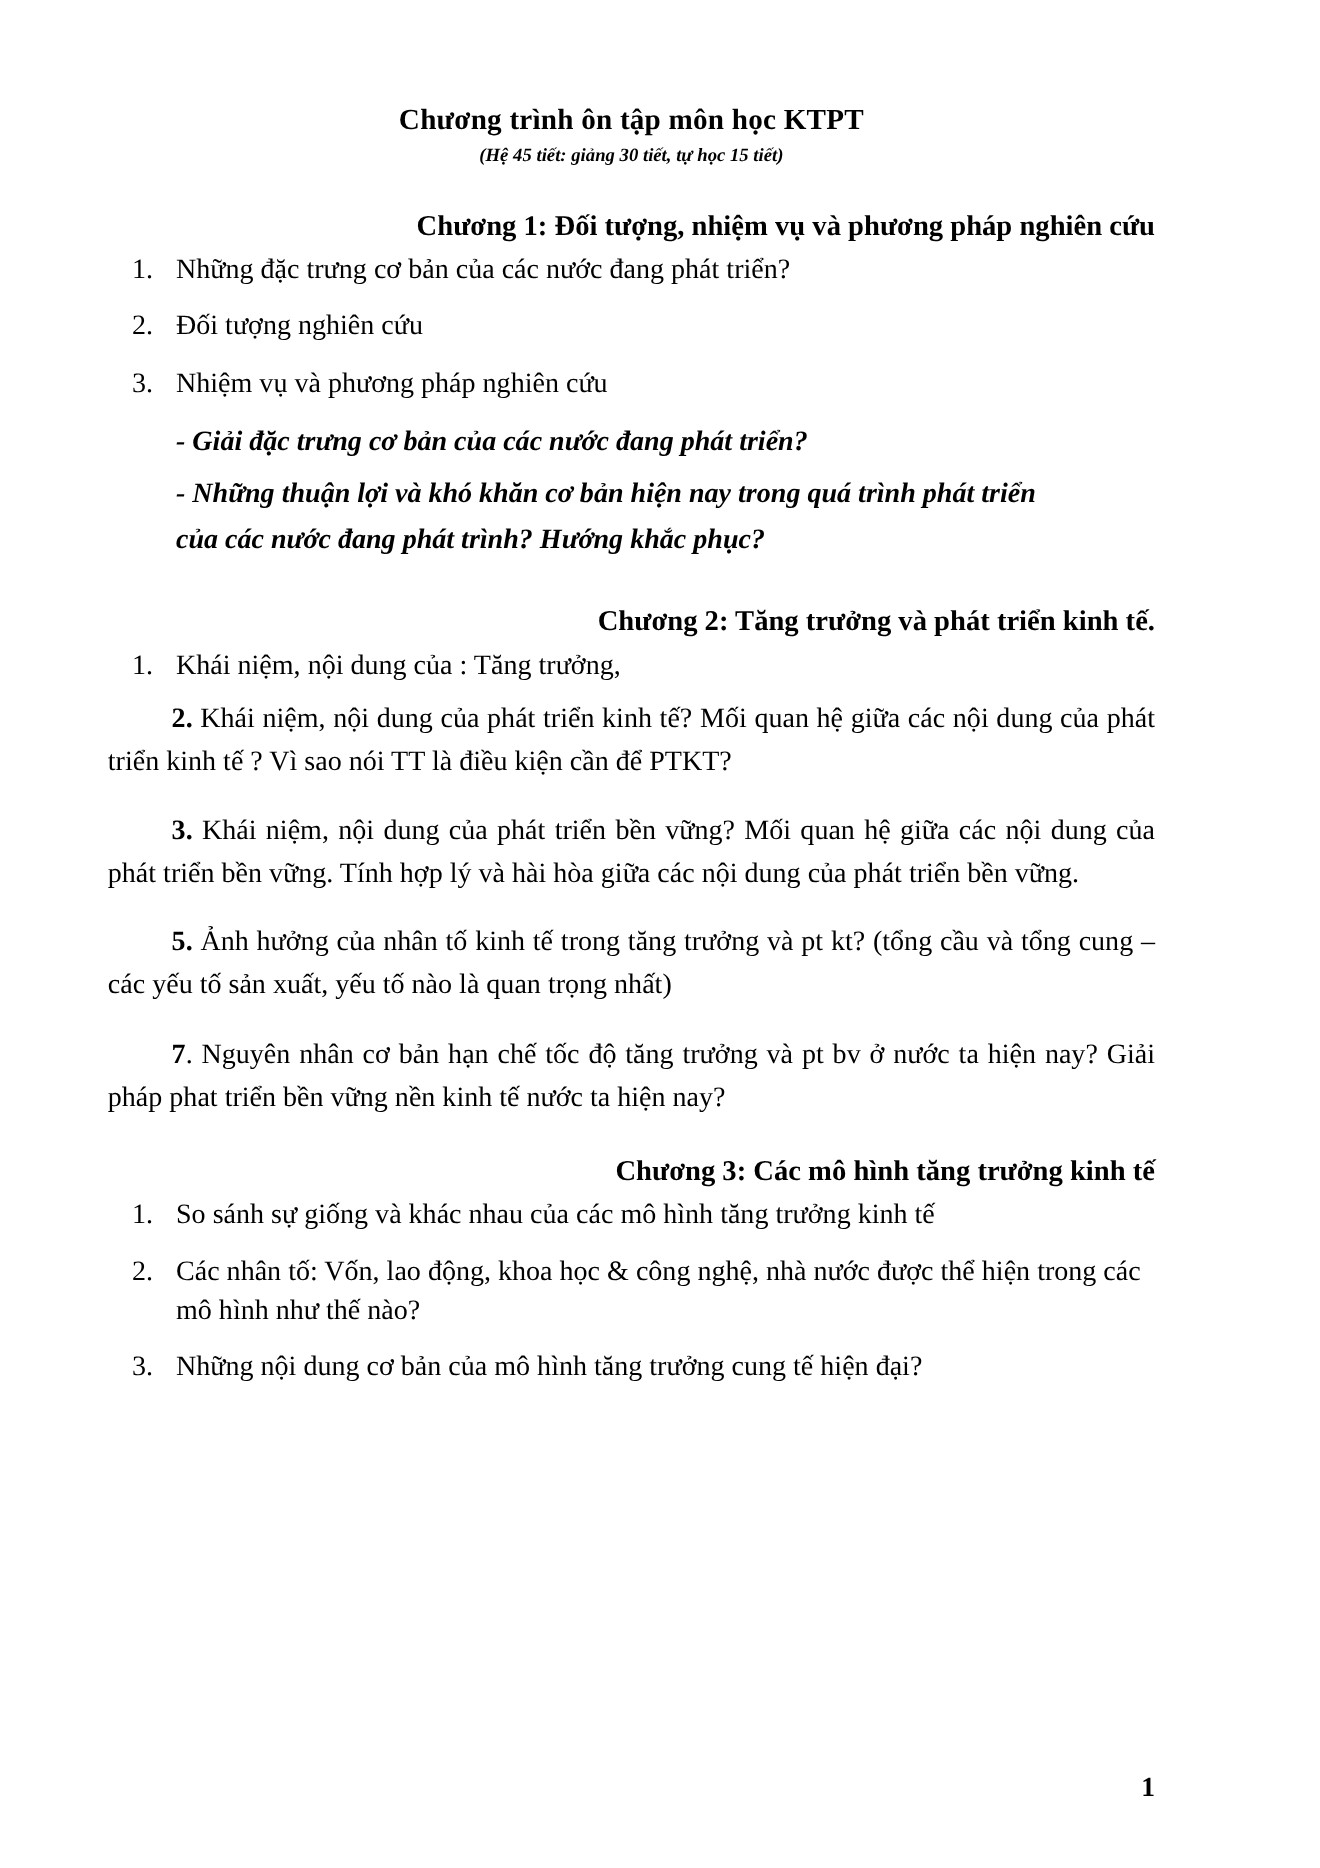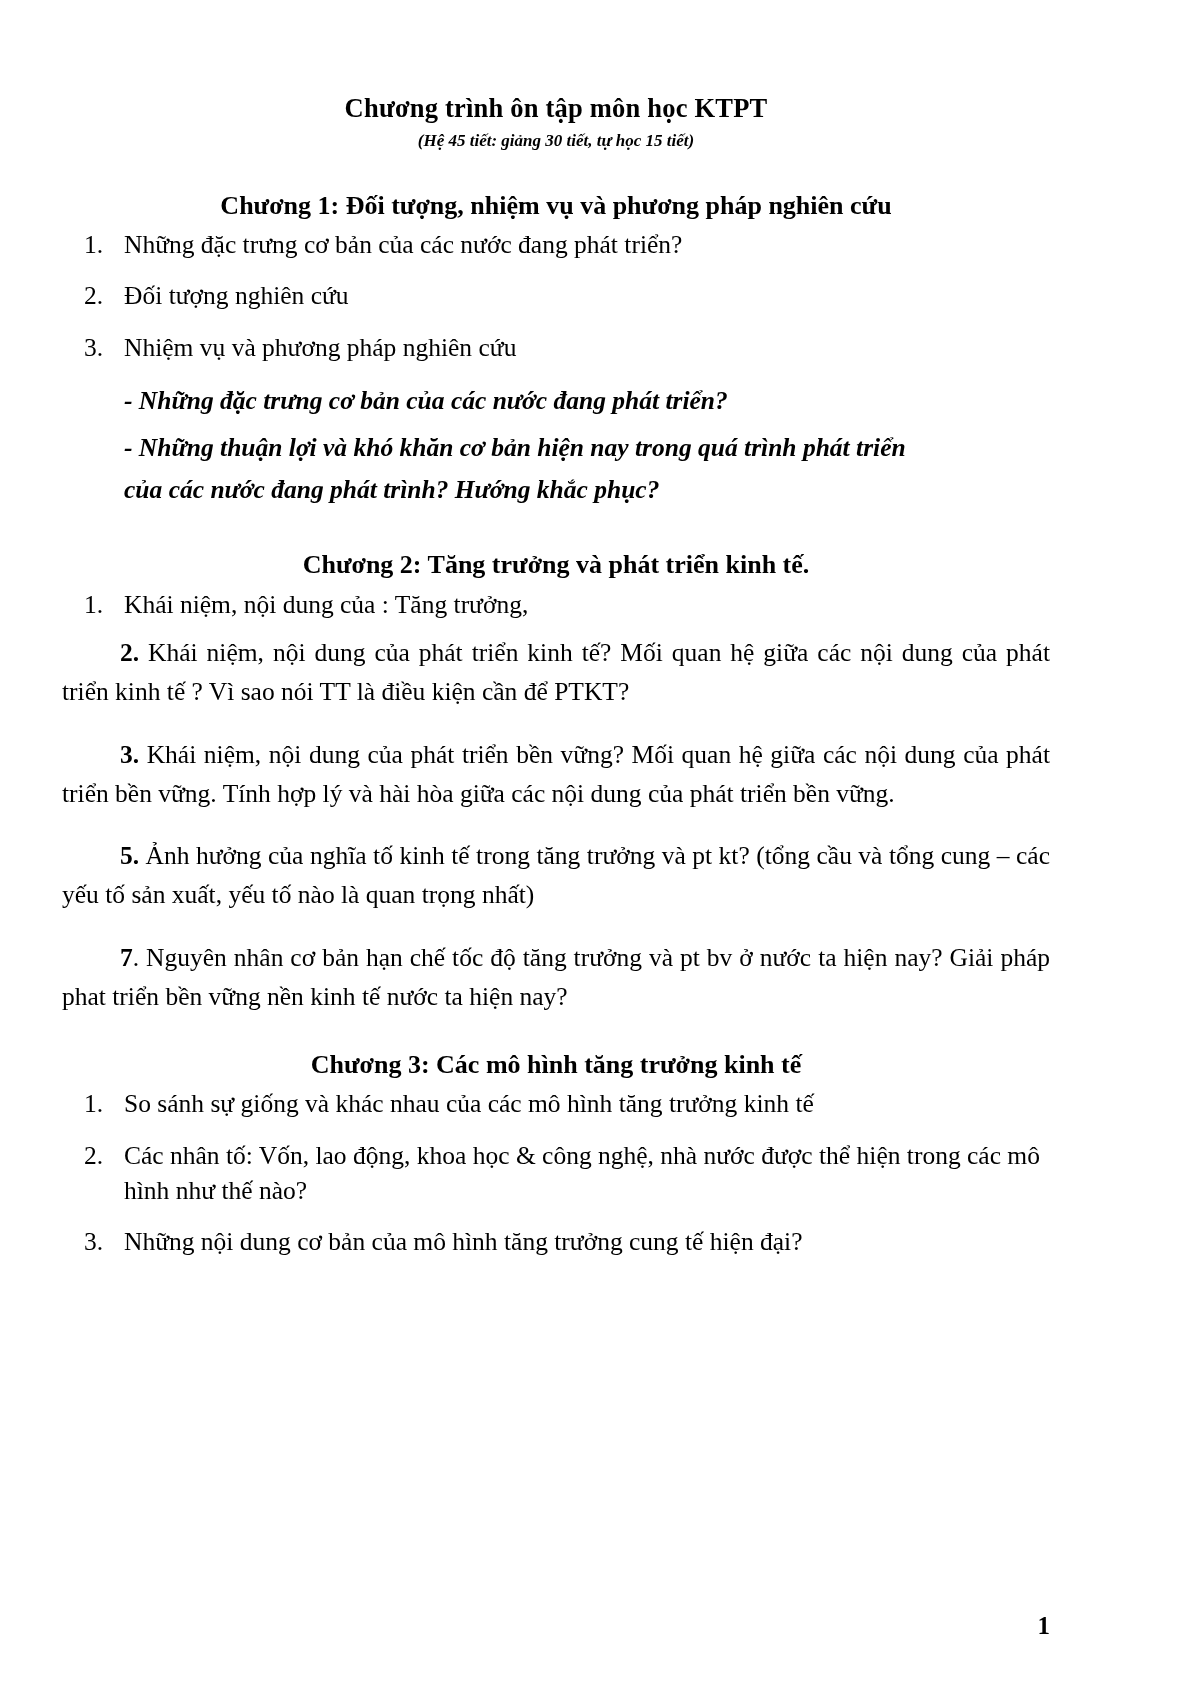--- a/index.html
+++ b/index.html
@@ -12,21 +12,21 @@
     font-family: "Liberation Serif", "DejaVu Serif", serif;
     color: #000000;
   }
   .page {
     position: relative;
     width: 1200px;
     height: 1698px;
     margin: 0 auto;
     background: #ffffff;
     box-sizing: border-box;
-    padding: 95px 150px 40px 62px;
+    padding: 95px 150px 40px 98px;
     overflow: hidden;
   }
   .doc-body {
     font-size: 25.5px;
     line-height: 1.0;
   }
 
   
   .title-main {
     text-align: center;
@@ -36,21 +36,21 @@
     margin: 0 0 10px 0;
   }
   .title-sub {
     text-align: center;
     font-weight: bold;
     font-style: italic;
     font-size: 17px;
     margin: 0 0 44px 0;
   }
   .chapter-heading {
-    text-align: center;
+    text-align: right;
     font-weight: bold;
     font-size: 26px;
     margin: 0 0 9px 0;
   }
   .chapter-heading.ch2 { margin: 44px 0 10px 0; }
   .chapter-heading.ch3 { margin: 36px 0 9px 0; }
 
   
   .num-list {
     list-style: none;
@@ -124,21 +124,21 @@
       <li>
         <span class="marker">2.</span>
         <span>Đối tượng nghiên cứu</span>
       </li>
       <li>
         <span class="marker">3.</span>
         <span>Nhiệm vụ và phương pháp nghiên cứu</span>
       </li>
     </ul>
 
-    <div class="sub-line">- Những đặc trưng cơ bản của các nước đang phát triển?</div>
+    <div class="sub-line">- Giải đặc trưng cơ bản của các nước đang phát triển?</div>
     <div class="sub-line">- Những thuận lợi và khó khăn cơ bản hiện nay trong quá trình phát triển</div>
     <div class="sub-line cont">của các nước đang phát trình? Hướng khắc phục?</div>
 
     <div class="chapter-heading ch2">Chương 2: Tăng trưởng và phát triển kinh tế.</div>
 
     <ul class="num-list tight">
       <li>
         <span class="marker">1.</span>
         <span>Khái niệm, nội dung của : Tăng trưởng,</span>
       </li>
@@ -147,21 +147,21 @@
     <p class="para">
       <span class="lead">2.</span><span> Khái niệm, nội dung của phát triển kinh tế? Mối quan hệ giữa các nội dung của phát triển kinh tế ? Vì sao nói TT là điều kiện cần để PTKT?</span>
     </p>
 
     <p class="para">
       <span class="lead">3.</span><span> Khái niệm, nội dung của phát triển bền vững? Mối quan hệ giữa các nội dung của phát triển bền vững. Tính hợp lý và hài hòa giữa các nội dung của phát triển bền vững.</span>
     </p>
 
 
     <p class="para">
-      <span class="lead">5.</span><span> Ảnh hưởng của nghĩa tố kinh tế trong tăng trưởng và pt kt? (tổng cầu và tổng cung – các yếu tố sản xuất, yếu tố nào là quan trọng nhất)</span>
+      <span class="lead">5.</span><span> Ảnh hưởng của nhân tố kinh tế trong tăng trưởng và pt kt? (tổng cầu và tổng cung – các yếu tố sản xuất, yếu tố nào là quan trọng nhất)</span>
     </p>
 
 
     <p class="para last">
       <span class="lead">7</span><span>. Nguyên nhân cơ bản hạn chế tốc độ tăng trưởng và pt bv ở nước ta hiện nay? Giải pháp phat triển bền vững  nền kinh tế nước ta hiện nay?</span>
     </p>
 
     <div class="chapter-heading ch3">Chương 3:  Các mô hình tăng trưởng kinh tế</div>
 
     <ul class="num-list">

